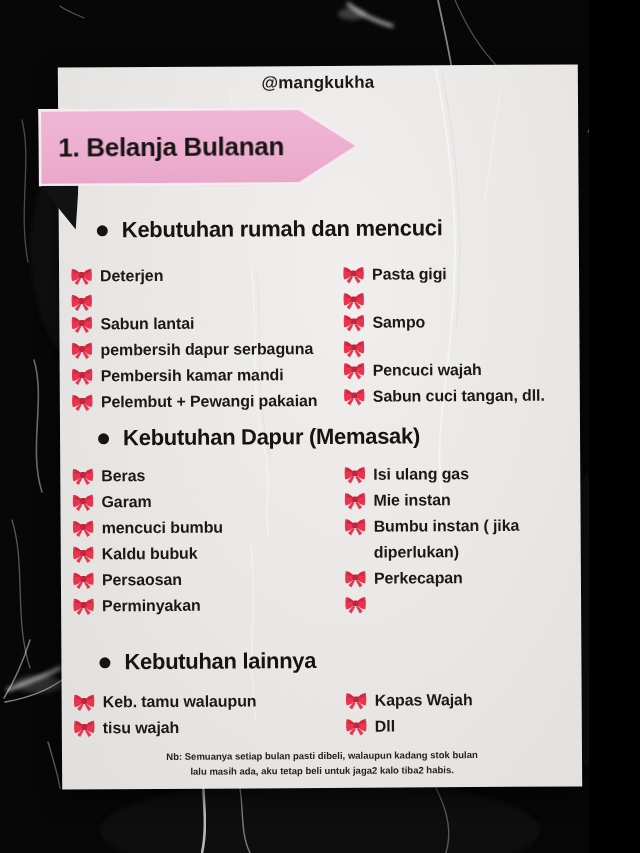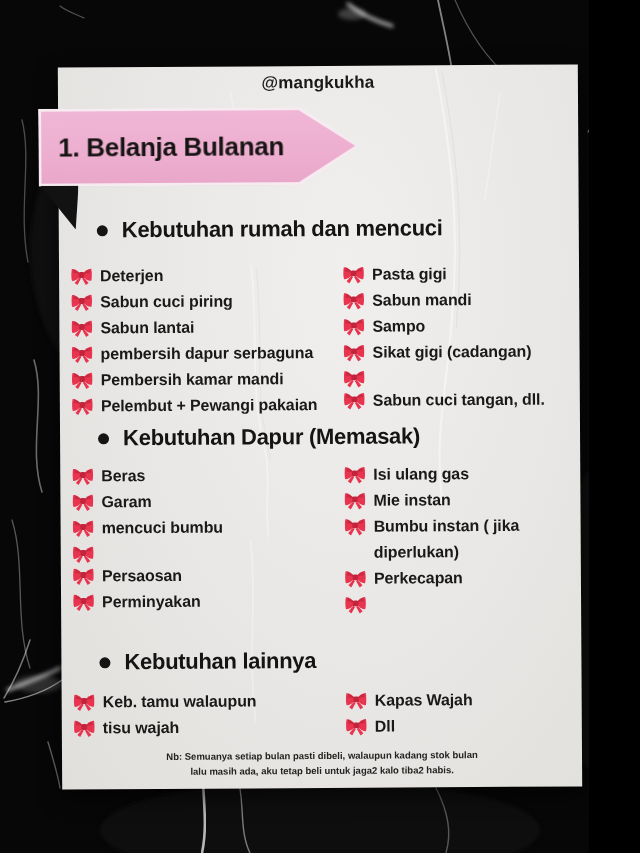--- a/index.html
+++ b/index.html
@@ -155,21 +155,20 @@
           <li class="item">
             <svg class="bow" width="21" height="19" viewBox="0 0 22 20">
               <path d="M11,9 C7,4 3,2 0.8,2.6 C0,6 0,12 0.8,15 C3,15.8 7,14 11,9 Z" fill="#e8344e"></path>
               <path d="M11,9 C15,4 19,2 21.2,2.6 C22,6 22,12 21.2,15 C19,15.8 15,14 11,9 Z" fill="#e8344e"></path>
               <path d="M11,9 C8,5.5 5,3.8 2.6,3.4 L2.2,7 C5,6.6 8,7.4 11,9 Z" fill="#b31f37" opacity=".55"></path>
               <path d="M11,9 C14,5.5 17,3.8 19.4,3.4 L19.8,7 C17,6.6 14,7.4 11,9 Z" fill="#b31f37" opacity=".55"></path>
               <path d="M8.6,11.6 L10.4,12.8 L6.6,19.6 L3.6,17.4 Z" fill="#e8344e"></path>
               <path d="M13.4,11.6 L11.6,12.8 L15.4,19.6 L18.4,17.4 Z" fill="#e8344e"></path>
               <rect x="8.1" y="5.9" width="5.8" height="6.2" rx="1.6" fill="#c2243c"></rect>
             </svg>
-            <span>Sabun cuci piring</span>
           </li>
 
           <li class="item">
             <svg class="bow" width="21" height="19" viewBox="0 0 22 20">
               <path d="M11,9 C7,4 3,2 0.8,2.6 C0,6 0,12 0.8,15 C3,15.8 7,14 11,9 Z" fill="#e8344e"></path>
               <path d="M11,9 C15,4 19,2 21.2,2.6 C22,6 22,12 21.2,15 C19,15.8 15,14 11,9 Z" fill="#e8344e"></path>
               <path d="M11,9 C8,5.5 5,3.8 2.6,3.4 L2.2,7 C5,6.6 8,7.4 11,9 Z" fill="#b31f37" opacity=".55"></path>
               <path d="M11,9 C14,5.5 17,3.8 19.4,3.4 L19.8,7 C17,6.6 14,7.4 11,9 Z" fill="#b31f37" opacity=".55"></path>
               <path d="M8.6,11.6 L10.4,12.8 L6.6,19.6 L3.6,17.4 Z" fill="#e8344e"></path>
               <path d="M13.4,11.6 L11.6,12.8 L15.4,19.6 L18.4,17.4 Z" fill="#e8344e"></path>
@@ -235,21 +234,20 @@
           <li class="item">
             <svg class="bow" width="21" height="19" viewBox="0 0 22 20">
               <path d="M11,9 C7,4 3,2 0.8,2.6 C0,6 0,12 0.8,15 C3,15.8 7,14 11,9 Z" fill="#e8344e"></path>
               <path d="M11,9 C15,4 19,2 21.2,2.6 C22,6 22,12 21.2,15 C19,15.8 15,14 11,9 Z" fill="#e8344e"></path>
               <path d="M11,9 C8,5.5 5,3.8 2.6,3.4 L2.2,7 C5,6.6 8,7.4 11,9 Z" fill="#b31f37" opacity=".55"></path>
               <path d="M11,9 C14,5.5 17,3.8 19.4,3.4 L19.8,7 C17,6.6 14,7.4 11,9 Z" fill="#b31f37" opacity=".55"></path>
               <path d="M8.6,11.6 L10.4,12.8 L6.6,19.6 L3.6,17.4 Z" fill="#e8344e"></path>
               <path d="M13.4,11.6 L11.6,12.8 L15.4,19.6 L18.4,17.4 Z" fill="#e8344e"></path>
               <rect x="8.1" y="5.9" width="5.8" height="6.2" rx="1.6" fill="#c2243c"></rect>
             </svg>
-            <span>Sabun mandi</span>
           </li>
 
           <li class="item">
             <svg class="bow" width="21" height="19" viewBox="0 0 22 20">
               <path d="M11,9 C7,4 3,2 0.8,2.6 C0,6 0,12 0.8,15 C3,15.8 7,14 11,9 Z" fill="#e8344e"></path>
               <path d="M11,9 C15,4 19,2 21.2,2.6 C22,6 22,12 21.2,15 C19,15.8 15,14 11,9 Z" fill="#e8344e"></path>
               <path d="M11,9 C8,5.5 5,3.8 2.6,3.4 L2.2,7 C5,6.6 8,7.4 11,9 Z" fill="#b31f37" opacity=".55"></path>
               <path d="M11,9 C14,5.5 17,3.8 19.4,3.4 L19.8,7 C17,6.6 14,7.4 11,9 Z" fill="#b31f37" opacity=".55"></path>
               <path d="M8.6,11.6 L10.4,12.8 L6.6,19.6 L3.6,17.4 Z" fill="#e8344e"></path>
               <path d="M13.4,11.6 L11.6,12.8 L15.4,19.6 L18.4,17.4 Z" fill="#e8344e"></path>
@@ -261,33 +259,33 @@
           <li class="item">
             <svg class="bow" width="21" height="19" viewBox="0 0 22 20">
               <path d="M11,9 C7,4 3,2 0.8,2.6 C0,6 0,12 0.8,15 C3,15.8 7,14 11,9 Z" fill="#e8344e"></path>
               <path d="M11,9 C15,4 19,2 21.2,2.6 C22,6 22,12 21.2,15 C19,15.8 15,14 11,9 Z" fill="#e8344e"></path>
               <path d="M11,9 C8,5.5 5,3.8 2.6,3.4 L2.2,7 C5,6.6 8,7.4 11,9 Z" fill="#b31f37" opacity=".55"></path>
               <path d="M11,9 C14,5.5 17,3.8 19.4,3.4 L19.8,7 C17,6.6 14,7.4 11,9 Z" fill="#b31f37" opacity=".55"></path>
               <path d="M8.6,11.6 L10.4,12.8 L6.6,19.6 L3.6,17.4 Z" fill="#e8344e"></path>
               <path d="M13.4,11.6 L11.6,12.8 L15.4,19.6 L18.4,17.4 Z" fill="#e8344e"></path>
               <rect x="8.1" y="5.9" width="5.8" height="6.2" rx="1.6" fill="#c2243c"></rect>
             </svg>
-            <span>Sikat gigi (cadangan)</span>
-          </li>
-
-          <li class="item">
-            <svg class="bow" width="21" height="19" viewBox="0 0 22 20">
-              <path d="M11,9 C7,4 3,2 0.8,2.6 C0,6 0,12 0.8,15 C3,15.8 7,14 11,9 Z" fill="#e8344e"></path>
-              <path d="M11,9 C15,4 19,2 21.2,2.6 C22,6 22,12 21.2,15 C19,15.8 15,14 11,9 Z" fill="#e8344e"></path>
-              <path d="M11,9 C8,5.5 5,3.8 2.6,3.4 L2.2,7 C5,6.6 8,7.4 11,9 Z" fill="#b31f37" opacity=".55"></path>
-              <path d="M11,9 C14,5.5 17,3.8 19.4,3.4 L19.8,7 C17,6.6 14,7.4 11,9 Z" fill="#b31f37" opacity=".55"></path>
-              <path d="M8.6,11.6 L10.4,12.8 L6.6,19.6 L3.6,17.4 Z" fill="#e8344e"></path>
-              <path d="M13.4,11.6 L11.6,12.8 L15.4,19.6 L18.4,17.4 Z" fill="#e8344e"></path>
-              <rect x="8.1" y="5.9" width="5.8" height="6.2" rx="1.6" fill="#c2243c"></rect>
-            </svg>
+          </li>
+
+          <li class="item">
+            <svg class="bow" width="21" height="19" viewBox="0 0 22 20">
+              <path d="M11,9 C7,4 3,2 0.8,2.6 C0,6 0,12 0.8,15 C3,15.8 7,14 11,9 Z" fill="#e8344e"></path>
+              <path d="M11,9 C15,4 19,2 21.2,2.6 C22,6 22,12 21.2,15 C19,15.8 15,14 11,9 Z" fill="#e8344e"></path>
+              <path d="M11,9 C8,5.5 5,3.8 2.6,3.4 L2.2,7 C5,6.6 8,7.4 11,9 Z" fill="#b31f37" opacity=".55"></path>
+              <path d="M11,9 C14,5.5 17,3.8 19.4,3.4 L19.8,7 C17,6.6 14,7.4 11,9 Z" fill="#b31f37" opacity=".55"></path>
+              <path d="M8.6,11.6 L10.4,12.8 L6.6,19.6 L3.6,17.4 Z" fill="#e8344e"></path>
+              <path d="M13.4,11.6 L11.6,12.8 L15.4,19.6 L18.4,17.4 Z" fill="#e8344e"></path>
+              <rect x="8.1" y="5.9" width="5.8" height="6.2" rx="1.6" fill="#c2243c"></rect>
+            </svg>
+            <span>Pencuci wajah</span>
           </li>
 
           <li class="item">
             <svg class="bow" width="21" height="19" viewBox="0 0 22 20">
               <path d="M11,9 C7,4 3,2 0.8,2.6 C0,6 0,12 0.8,15 C3,15.8 7,14 11,9 Z" fill="#e8344e"></path>
               <path d="M11,9 C15,4 19,2 21.2,2.6 C22,6 22,12 21.2,15 C19,15.8 15,14 11,9 Z" fill="#e8344e"></path>
               <path d="M11,9 C8,5.5 5,3.8 2.6,3.4 L2.2,7 C5,6.6 8,7.4 11,9 Z" fill="#b31f37" opacity=".55"></path>
               <path d="M11,9 C14,5.5 17,3.8 19.4,3.4 L19.8,7 C17,6.6 14,7.4 11,9 Z" fill="#b31f37" opacity=".55"></path>
               <path d="M8.6,11.6 L10.4,12.8 L6.6,19.6 L3.6,17.4 Z" fill="#e8344e"></path>
               <path d="M13.4,11.6 L11.6,12.8 L15.4,19.6 L18.4,17.4 Z" fill="#e8344e"></path>
@@ -347,20 +345,21 @@
           <li class="item">
             <svg class="bow" width="21" height="19" viewBox="0 0 22 20">
               <path d="M11,9 C7,4 3,2 0.8,2.6 C0,6 0,12 0.8,15 C3,15.8 7,14 11,9 Z" fill="#e8344e"></path>
               <path d="M11,9 C15,4 19,2 21.2,2.6 C22,6 22,12 21.2,15 C19,15.8 15,14 11,9 Z" fill="#e8344e"></path>
               <path d="M11,9 C8,5.5 5,3.8 2.6,3.4 L2.2,7 C5,6.6 8,7.4 11,9 Z" fill="#b31f37" opacity=".55"></path>
               <path d="M11,9 C14,5.5 17,3.8 19.4,3.4 L19.8,7 C17,6.6 14,7.4 11,9 Z" fill="#b31f37" opacity=".55"></path>
               <path d="M8.6,11.6 L10.4,12.8 L6.6,19.6 L3.6,17.4 Z" fill="#e8344e"></path>
               <path d="M13.4,11.6 L11.6,12.8 L15.4,19.6 L18.4,17.4 Z" fill="#e8344e"></path>
               <rect x="8.1" y="5.9" width="5.8" height="6.2" rx="1.6" fill="#c2243c"></rect>
             </svg>
+            <span>Kaldu bubuk</span>
           </li>
 
           <li class="item">
             <svg class="bow" width="21" height="19" viewBox="0 0 22 20">
               <path d="M11,9 C7,4 3,2 0.8,2.6 C0,6 0,12 0.8,15 C3,15.8 7,14 11,9 Z" fill="#e8344e"></path>
               <path d="M11,9 C15,4 19,2 21.2,2.6 C22,6 22,12 21.2,15 C19,15.8 15,14 11,9 Z" fill="#e8344e"></path>
               <path d="M11,9 C8,5.5 5,3.8 2.6,3.4 L2.2,7 C5,6.6 8,7.4 11,9 Z" fill="#b31f37" opacity=".55"></path>
               <path d="M11,9 C14,5.5 17,3.8 19.4,3.4 L19.8,7 C17,6.6 14,7.4 11,9 Z" fill="#b31f37" opacity=".55"></path>
               <path d="M8.6,11.6 L10.4,12.8 L6.6,19.6 L3.6,17.4 Z" fill="#e8344e"></path>
               <path d="M13.4,11.6 L11.6,12.8 L15.4,19.6 L18.4,17.4 Z" fill="#e8344e"></path>

